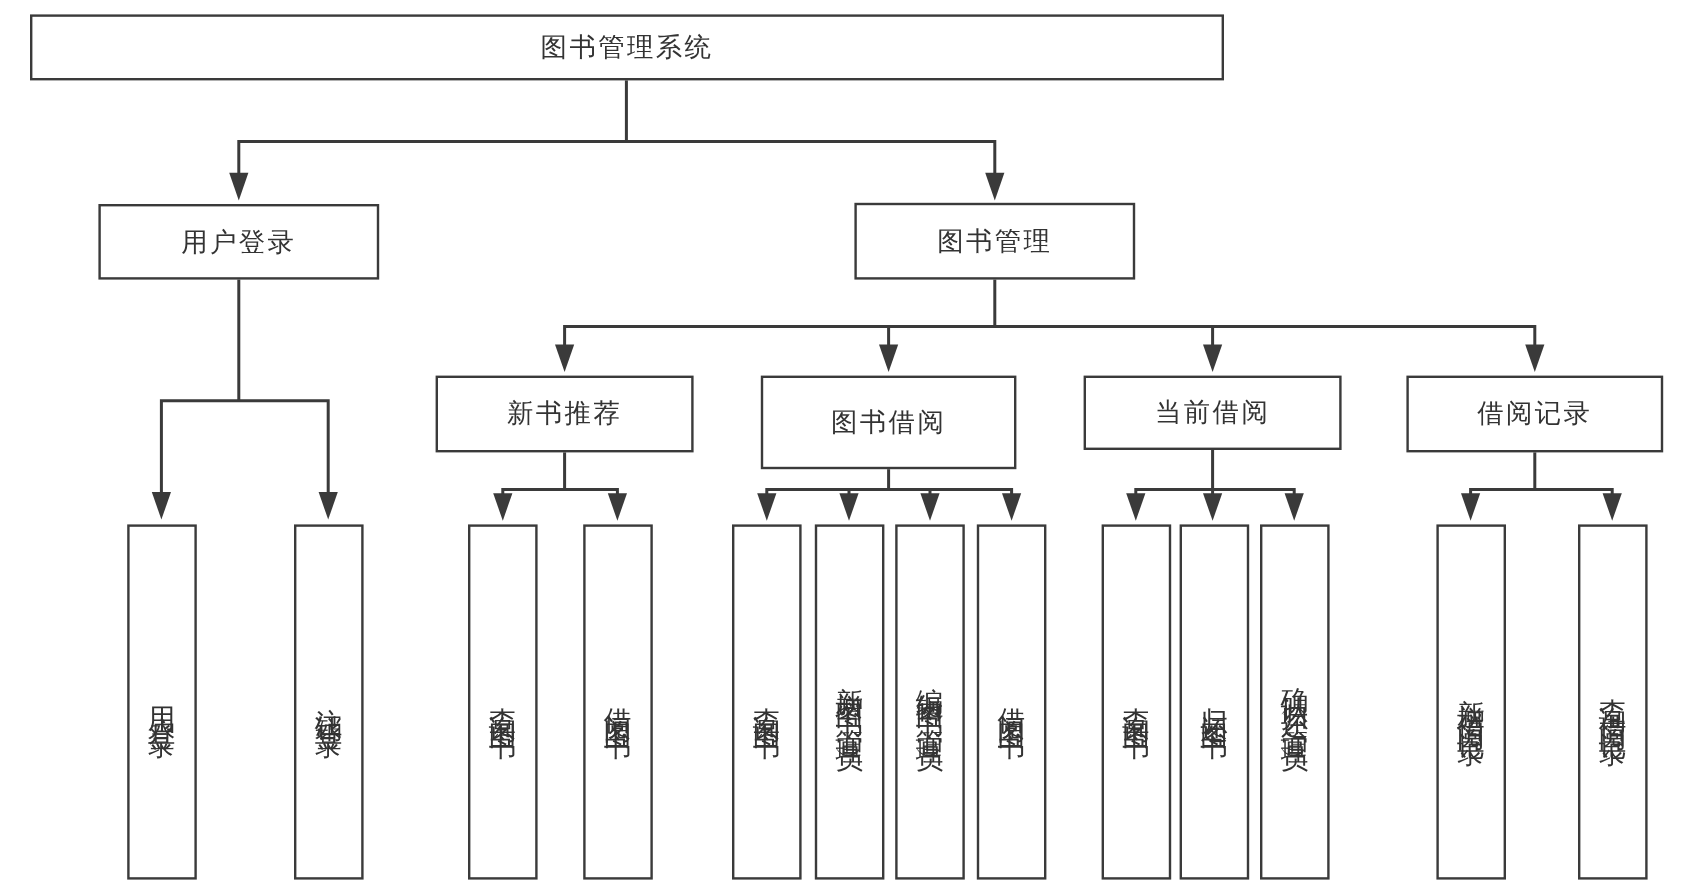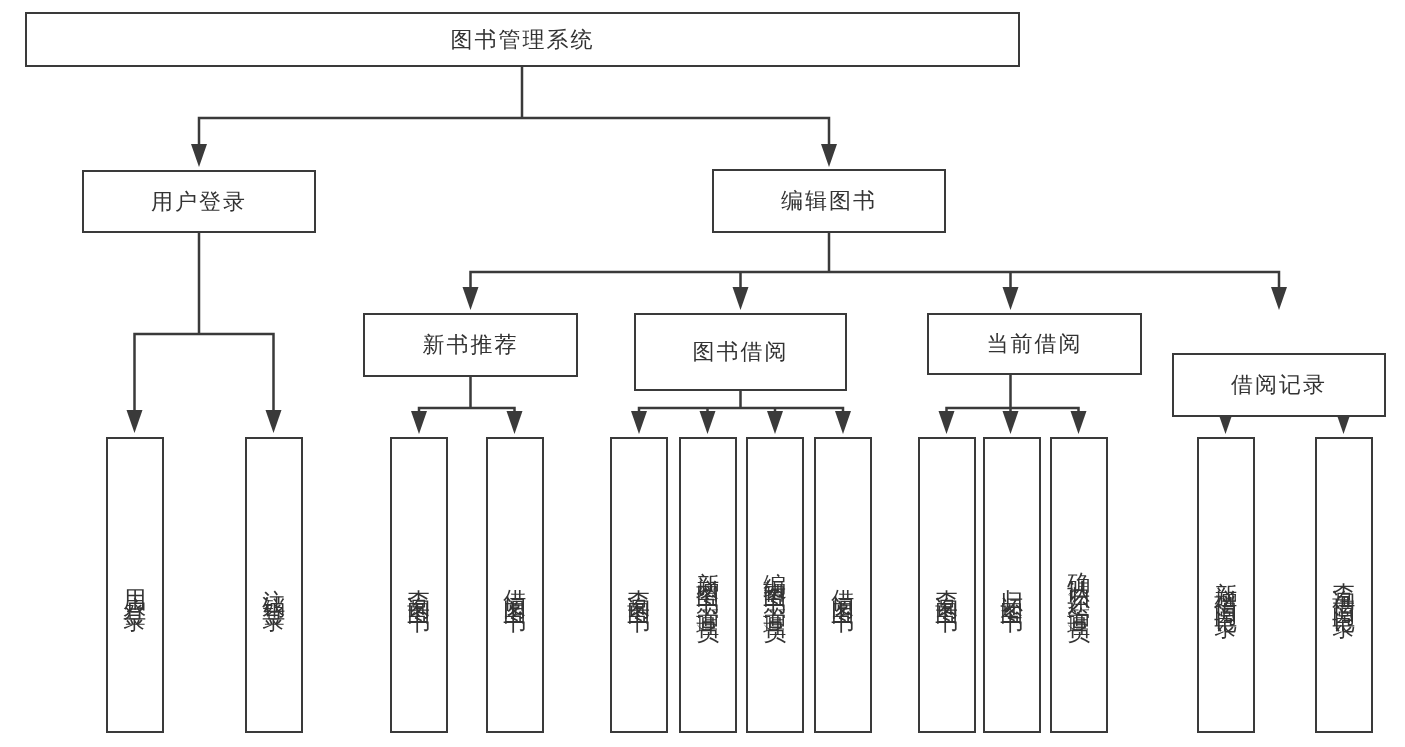--- a/index.html
+++ b/index.html
@@ -90,33 +90,33 @@
   </svg>
 
   <div class="hnode" style="left:25px;top:12px;width:995px;height:55px;">
     <span>图书管理系统</span>
   </div>
 
   <div class="hnode" style="left:82px;top:170px;width:234px;height:63px;">
     <span>用户登录</span>
   </div>
   <div class="hnode" style="left:712px;top:169px;width:234px;height:64px;">
-    <span>编辑图书</span>
+    <span>图书管理</span>
   </div>
 
   <div class="hnode" style="left:363px;top:313px;width:215px;height:64px;">
     <span>新书推荐</span>
   </div>
   <div class="hnode" style="left:634px;top:313px;width:213px;height:78px;">
     <span>图书借阅</span>
   </div>
-  <div class="hnode" style="left:903px;top:313px;width:215px;height:62px;margin-left:24px;">
+  <div class="hnode" style="left:903px;top:313px;width:215px;height:62px;">
     <span>当前借阅</span>
   </div>
-  <div class="hnode" style="left:1172px;top:313px;width:214px;height:64px;margin-top:40px;">
+  <div class="hnode" style="left:1172px;top:313px;width:214px;height:64px;">
     <span>借阅记录</span>
   </div>
 
   <div class="vnode" style="left:106px;">
     <span class="vtext">用户登录</span>
   </div>
   <div class="vnode" style="left:245px;">
     <span class="vtext">注销登录</span>
   </div>
 

